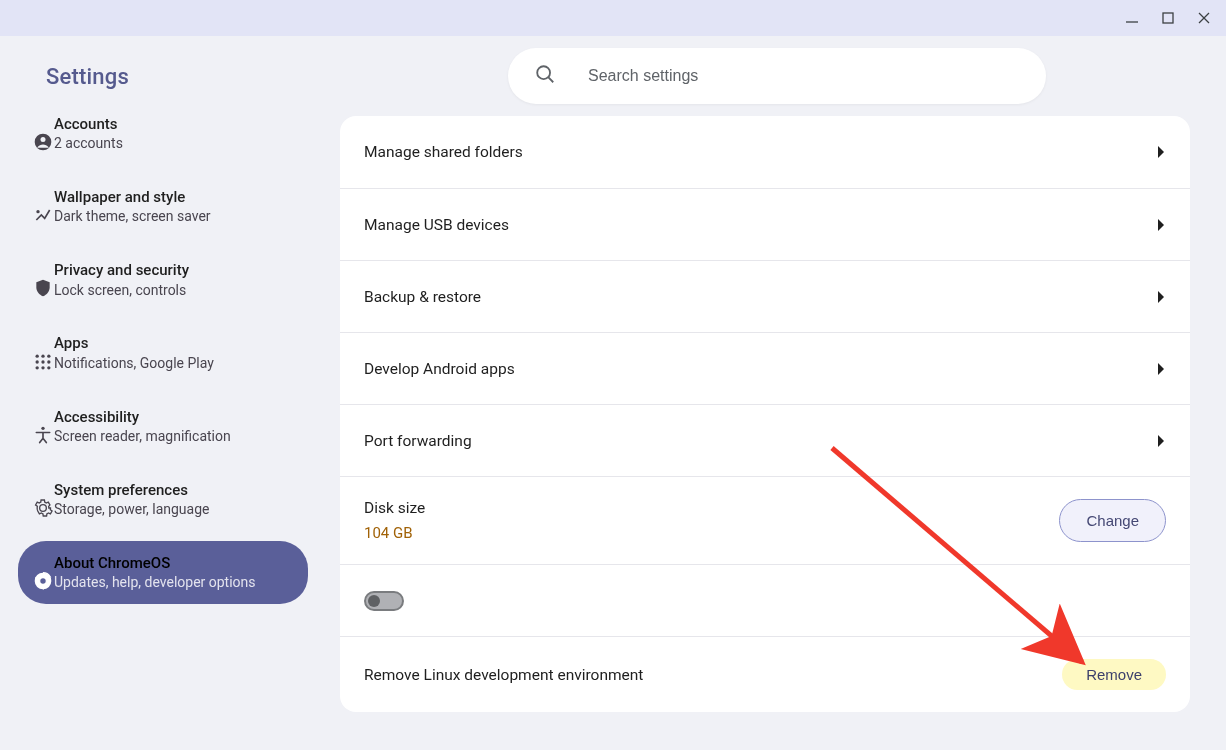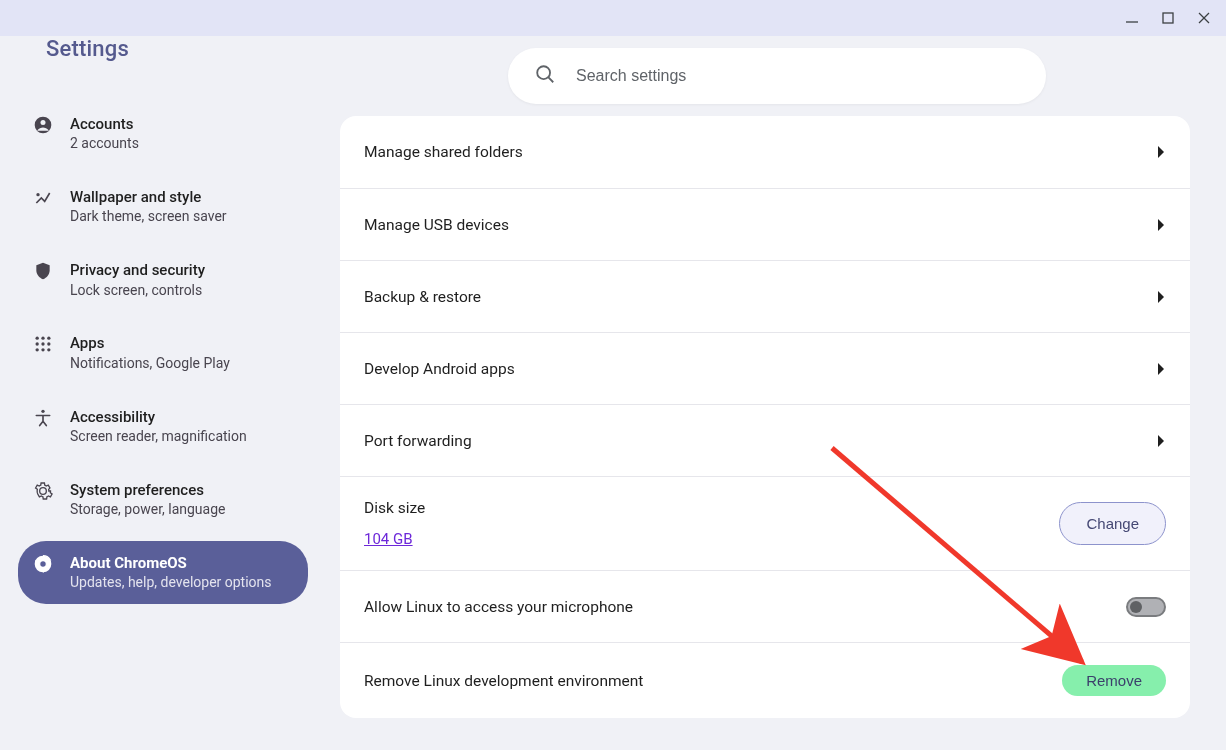--- a/index.html
+++ b/index.html
@@ -30,20 +30,21 @@
     align-items: center;
     justify-content: center;
     color: #3c4043;
   }
   .titlebar svg { width: 14px; height: 14px; stroke: #3c4043; stroke-width: 1.3; fill: none; }
 
   
   .header {
     height: 80px;
     display: flex;
+    align-items: center;
     padding: 0 24px 0 46px;
     background: #f0f1f6;
     position: relative;
     border-radius: 15px;
   }
   .header-title {
     font-size: 22px;
     font-weight: 500;
     color: #555a8e;
     letter-spacing: 0.2px;
@@ -52,21 +53,21 @@
     position: absolute;
     left: 508px;
     top: 12px;
     width: 538px;
     height: 56px;
     background: #ffffff;
     border-radius: 28px;
     display: flex;
     align-items: center;
     padding: 17px 26px;
-    gap: 20px;
+    gap: 32px;
     box-shadow: 0 1px 3px rgba(0,0,0,0.05);
   }
   .search-wrap input {
     border: none;
     outline: none;
     font-size: 16px;
     color: #5f6368;
     flex: 1;
     background: transparent;
   }
@@ -80,22 +81,21 @@
   }
 
   
   .sidebar {
     width: 326px;
     padding: 0 18px 0 18px;
     overflow: hidden;
   }
   .nav-item {
     display: flex;
-    align-items: flex-start;
-    gap: 16px;
+    align-items: flex-end;
     padding: 12px 14px;
     border-radius: 28px;
     margin-top: 10px;
     cursor: pointer;
   }
   .nav-item.first-clip { margin-top: -14px; }
   .nav-item .nicon {
     width: 22px;
     height: 22px;
     display: flex;
@@ -104,21 +104,21 @@
     color: #49454f;
   }
   .nav-item .nicon svg { width: 20px; height: 20px; fill: currentColor; }
   .nav-text { display: flex; flex-direction: column; line-height: 1.35; }
   .nav-title { font-size: 15px; font-weight: 500; color: #1f1f1f; }
   .nav-sub   { font-size: 14px; color: #49454f; }
   .nav-item.active {
     background: #5a5f99;
     color: #fff;
   }
-  .nav-item.active .nav-title { color: #ffffff; font-weight: bold; }
+  .nav-item.active .nav-title { color: #000000; }
   .nav-item.active .nav-sub   { color: #e3e3ee; }
   .nav-item.active .nicon     { color: #fff; }
 
   
   .main {
     flex: 1;
     padding: 0 36px 30px 14px;
     overflow: hidden;
   }
   .card {
@@ -128,39 +128,39 @@
   }
   .row {
     display: flex;
     align-items: center;
     justify-content: space-between;
     padding: 22px 24px;
     min-height: 72px;
   }
   .row + .row { border-top: 1px solid #e6e6eb; gap: 13px; }
   .row-label { font-size: 15.5px; color: #1f1f1f; }
-  .row-sub   { font-size: 15px; color: #6d28d9; margin-top: 13px; text-decoration: underline; }
+  .row-sub   { font-size: 15px; color: #a16207; margin-top: 7px; }
   .row-left  { display: flex; flex-direction: column; }
   .row .right { display: flex; align-items: center; }
 
   .chevron svg { width: 10px; height: 16px; fill: #1f1f1f; }
 
   .pill-btn {
     border: 1.5px solid #8d93cc;
     background: #f1f1fb;
     color: #454874;
     font-size: 15px;
     font-weight: 400;
     padding: 12px 26px;
     border-radius: 24px;
     cursor: pointer;
   }
   .flat-btn {
     border: none;
-    background: #86efac;
+    background: #fef9c3;
     color: #3b3f6b;
     font-size: 15px;
     font-weight: 500;
     padding: 7px 24px;
     border-radius: 24px;
     cursor: pointer;
   }
 
   
   .toggle {
@@ -378,21 +378,20 @@
         <span class="row-left">
           <span class="row-label">Disk size</span>
           <span class="row-sub">104 GB</span>
         </span>
         <span class="right">
           <button class="pill-btn">Change</button>
         </span>
       </div>
 
       <div class="row">
-        <span class="row-label">Allow Linux to access your microphone</span>
         <span class="right">
           <span class="toggle"></span>
         </span>
       </div>
 
       <div class="row">
         <span class="row-label">Remove Linux development environment</span>
         <span class="right">
           <button class="flat-btn">Remove</button>
         </span>

